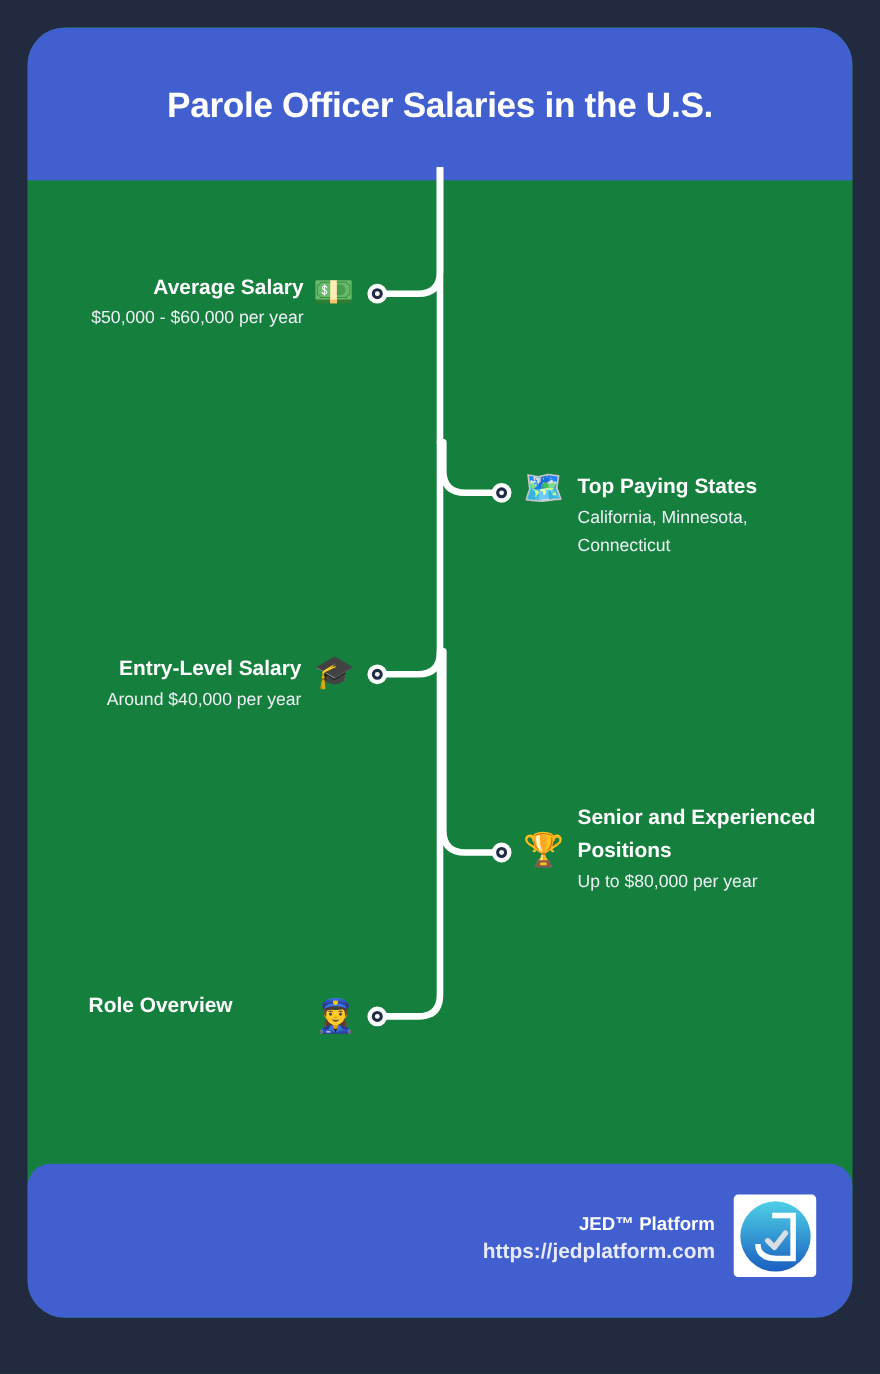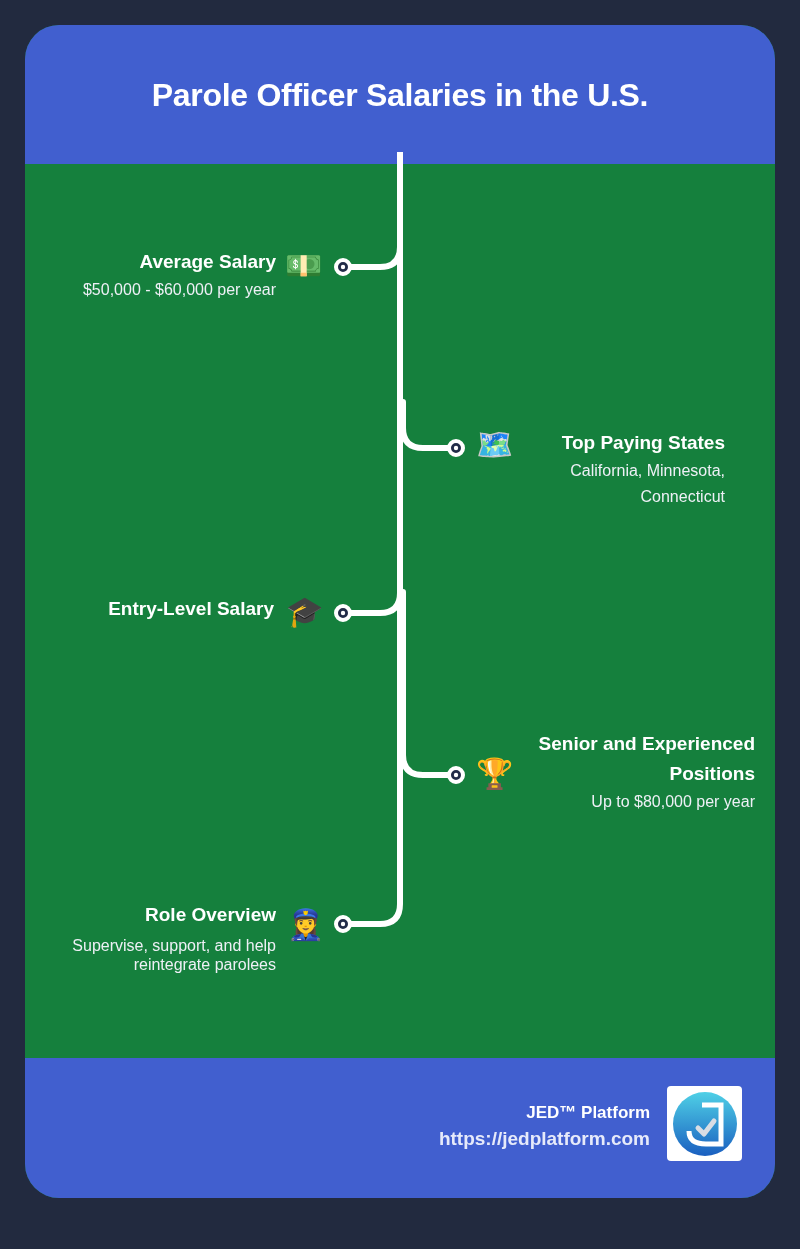--- a/index.html
+++ b/index.html
@@ -20,26 +20,27 @@
   .title {
     color: #ffffff; font-weight: bold; font-size: 32px; letter-spacing: -0.3px;
     margin-top: 2px;
   }
   .body-area { position: absolute; left: 0; top: 127px; width: 750px; height: 894px; }
   .timeline-svg { position: absolute; left: 0; top: 0; }
   .item { position: absolute; color: #ffffff; }
   .item .ttl { font-weight: bold; font-size: 19px; line-height: 30px; }
   .item .desc { font-size: 16px; line-height: 26px; color: #eef0f6; }
   .left-item { text-align: right; }
-  .right-item { text-align: right; }
+  .right-item { text-align: left; }
   .emoji { position: absolute; font-size: 30px; line-height: 36px;
            font-family: "DejaVu Sans", sans-serif; }
   .footer {
     position: absolute; left: 0; top: 1033px; width: 750px; height: 140px;
     background: #415fcf;
+    border-radius: 21px;
   }
   .brand { position: absolute; right: 125px; top: 41px; text-align: right; color: #fff; }
   .brand .name { font-weight: bold; font-size: 17px; line-height: 28px; }
   .brand .url { font-size: 19px; line-height: 24px; color: #e6eafa; font-weight: bold; }
   .logo {
     position: absolute; left: 642px; top: 28px; width: 75px; height: 75px;
     background: #ffffff; border-radius: 4px;
     display: flex; align-items: center; justify-content: center;
   }
 </style>
@@ -90,32 +91,32 @@
     <span class="emoji" style="left:260px; top:96px;">💵</span>
 
     <span class="emoji" style="left:451px; top:275px;">🗺️</span>
     <div class="item right-item" style="left:500px; top:276px; width:200px;">
       <div class="ttl">Top Paying States</div>
       <div class="desc">California, Minnesota, Connecticut</div>
     </div>
 
     <div class="item left-item" style="right:501px; top:442px; width:260px;">
       <div class="ttl">Entry-Level Salary</div>
+      <div class="desc">Around $40,000 per year</div>
     </div>
     <span class="emoji" style="left:261px; top:442px;">🎓</span>
 
     <span class="emoji" style="left:451px; top:604px;">🏆</span>
     <div class="item right-item" style="left:500px; top:577px; width:230px;">
       <div class="ttl">Senior and Experienced Positions</div>
       <div class="desc">Up to $80,000 per year</div>
     </div>
 
     <div class="item left-item" style="right:499px; top:748px; width:260px;">
-      <div class="ttl" style="margin-bottom:6px;">Role Overview</div>
-      <div class="desc" style="line-height:19px;">Supervise, support, and help reintegrate parolees</div>
+      <div class="ttl" style="margin-bottom:18px;text-align:center;">Role Overview</div>
     </div>
     <span class="emoji" style="left:262px; top:755px;">👮‍♀️</span>
   </div>
 
   <div class="footer">
     <div class="brand">
       <div class="name">JED™ Platform</div>
       <div class="url">https://jedplatform.com</div>
     </div>
     <div class="logo">

